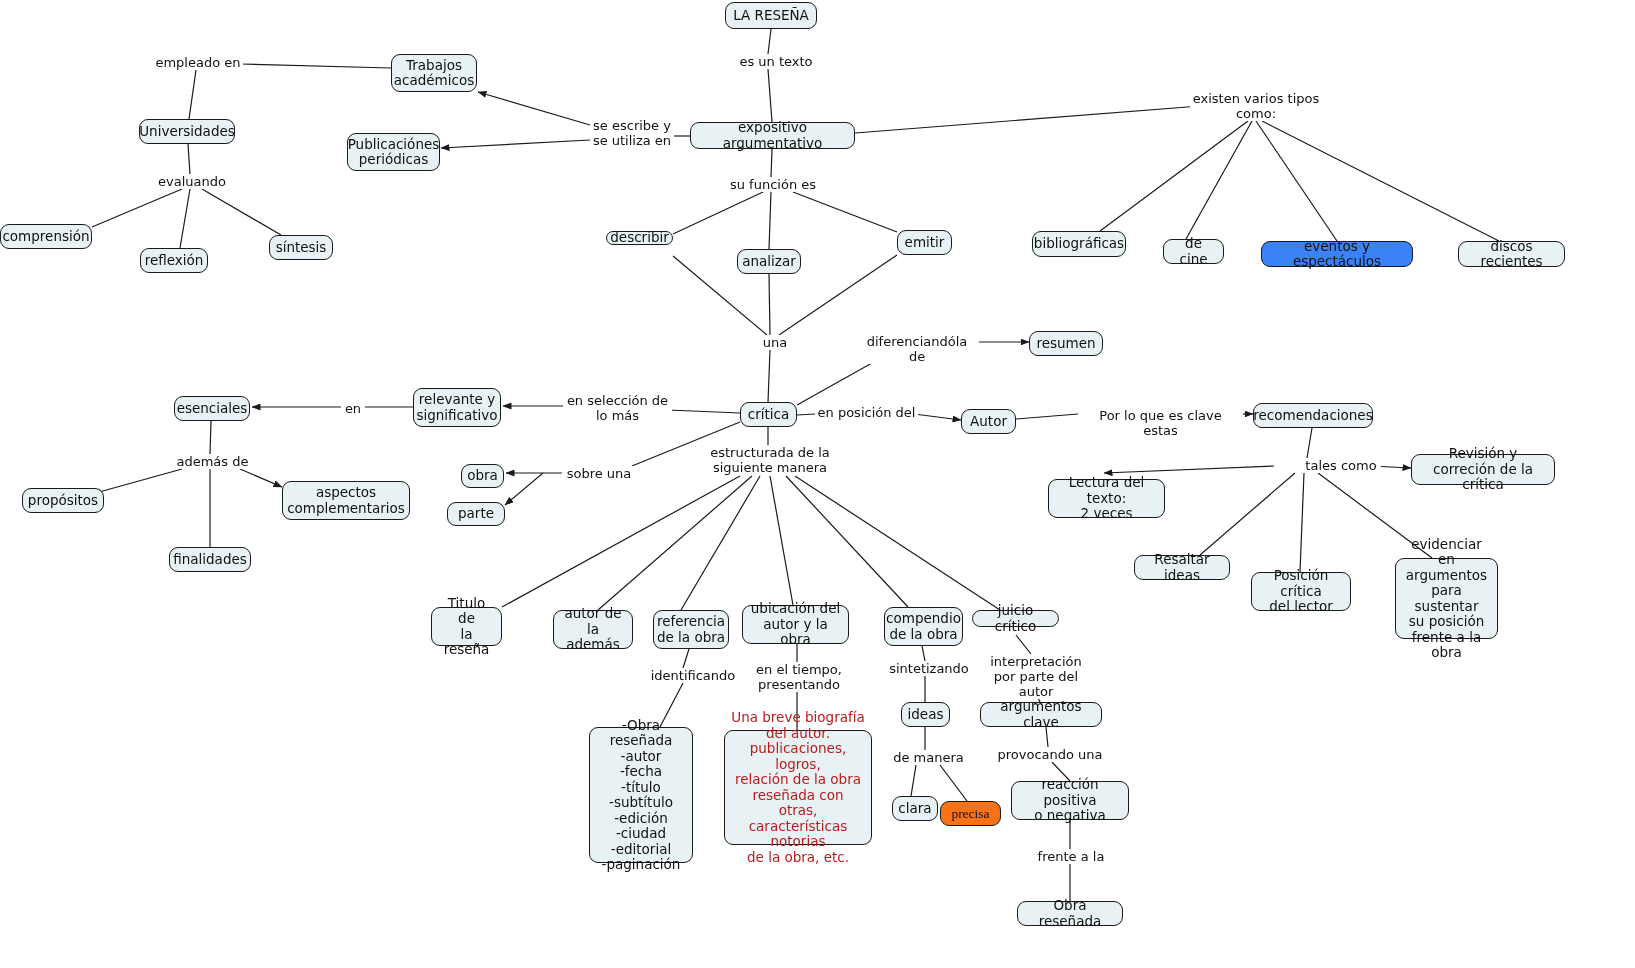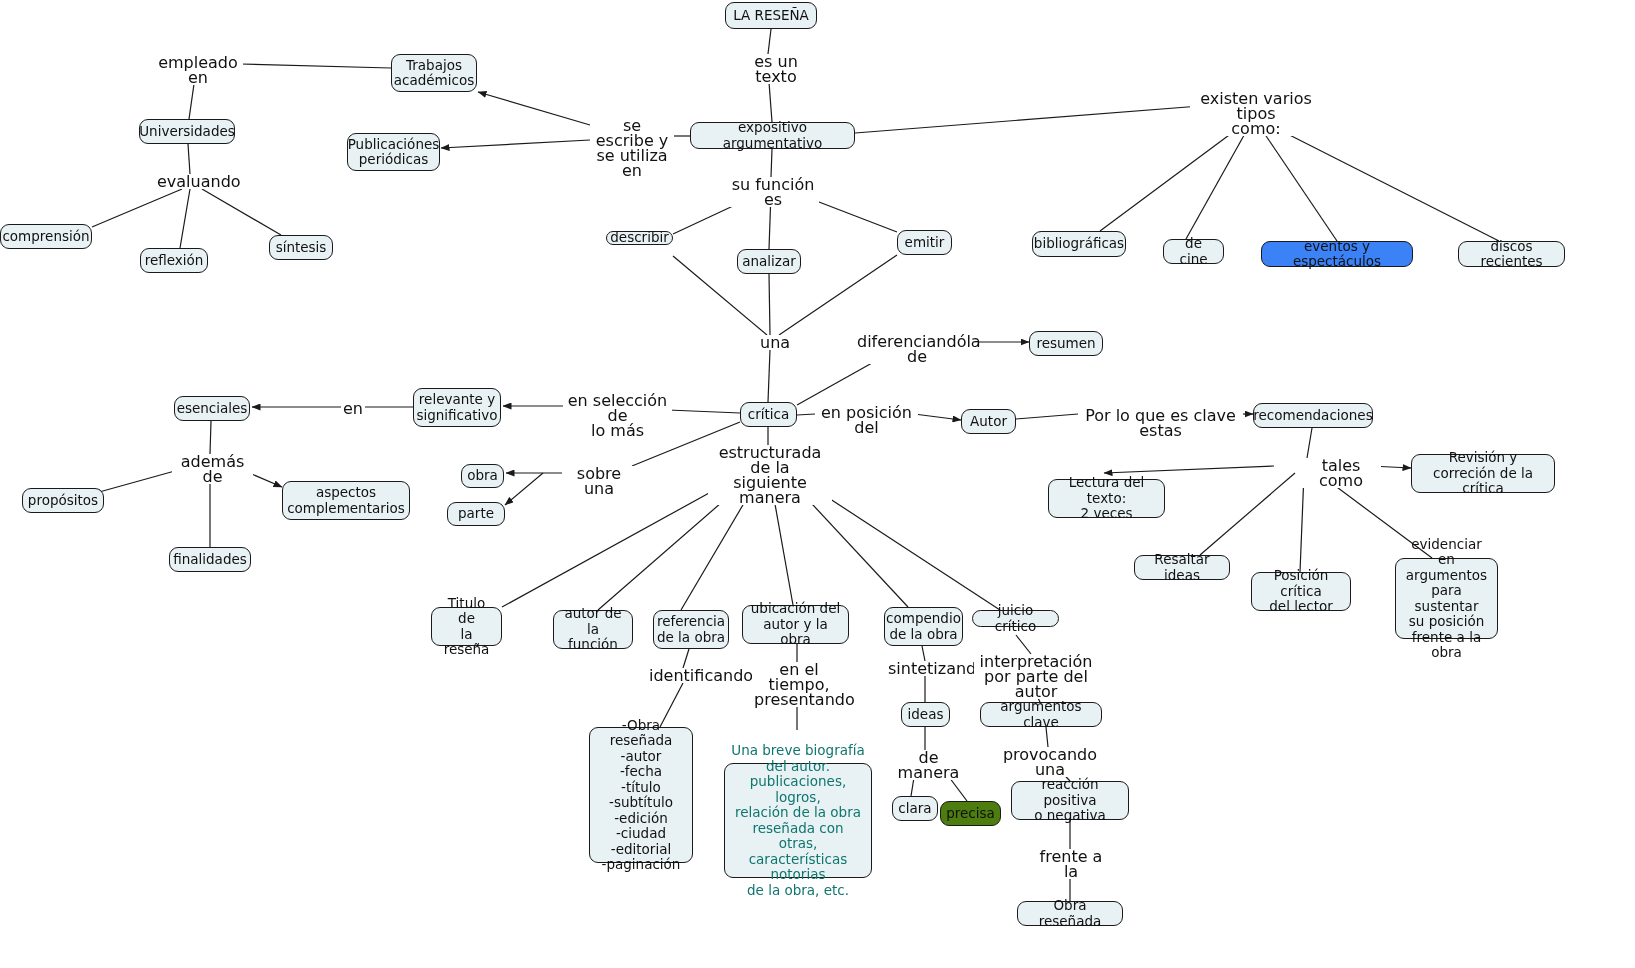--- a/index.html
+++ b/index.html
@@ -38,21 +38,21 @@
     display: flex;
     align-items: center;
     justify-content: center;
     white-space: pre-line;
     padding: 2px 6px;
     z-index: 3;
   }
   .linklabel {
     position: absolute;
     color: #111111;
-    font-size: 16px;
+    font-size: 13px;
     line-height: 15px;
     text-align: center;
     white-space: pre-line;
     background: #ffffff;
     z-index: 2;
     padding: 0 2px;
   }
 </style>
 </head>
 <body>
@@ -188,57 +188,57 @@
 significativo</div>
     <div class="node" style="left: 174px; top: 396px; width: 76px; height: 25px; background: rgb(232, 241, 244); border-color: rgb(26, 26, 26); color: rgb(17, 17, 17);">esenciales</div>
     <div class="node" style="left: 22px; top: 488px; width: 82px; height: 25px; background: rgb(232, 241, 244); border-color: rgb(26, 26, 26); color: rgb(17, 17, 17);">propósitos</div>
     <div class="node" style="left: 282px; top: 481px; width: 128px; height: 39px; background: rgb(232, 241, 244); border-color: rgb(26, 26, 26); color: rgb(17, 17, 17);">aspectos
 complementarios</div>
     <div class="node" style="left: 169px; top: 547px; width: 82px; height: 25px; background: rgb(232, 241, 244); border-color: rgb(26, 26, 26); color: rgb(17, 17, 17);">finalidades</div>
     <div class="node" style="left: 461px; top: 464px; width: 43px; height: 24px; background: rgb(232, 241, 244); border-color: rgb(26, 26, 26); color: rgb(17, 17, 17);">obra</div>
     <div class="node" style="left: 447px; top: 502px; width: 58px; height: 24px; background: rgb(232, 241, 244); border-color: rgb(26, 26, 26); color: rgb(17, 17, 17);">parte</div>
     <div class="node" style="left: 1048px; top: 479px; width: 117px; height: 39px; background: rgb(232, 241, 244); border-color: rgb(26, 26, 26); color: rgb(17, 17, 17);">Lectura del texto:
 2 veces</div>
-    <div class="node" style="left: 1411px; top: 454px; width: 144px; height: 39px; background: rgb(232, 241, 244); border-color: rgb(26, 26, 26); color: rgb(17, 17, 17);">Revisión y
+    <div class="node" style="left: 1411px; top: 454px; width: 144px; height: 31px; background: rgb(232, 241, 244); border-color: rgb(26, 26, 26); color: rgb(17, 17, 17);">Revisión y
 correción de la crítica</div>
     <div class="node" style="left: 1134px; top: 555px; width: 96px; height: 25px; background: rgb(232, 241, 244); border-color: rgb(26, 26, 26); color: rgb(17, 17, 17);">Resaltar ideas</div>
     <div class="node" style="left: 1251px; top: 572px; width: 100px; height: 39px; background: rgb(232, 241, 244); border-color: rgb(26, 26, 26); color: rgb(17, 17, 17);">Posición crítica
 del lector</div>
     <div class="node" style="left: 1395px; top: 558px; width: 103px; height: 81px; background: rgb(232, 241, 244); border-color: rgb(26, 26, 26); color: rgb(17, 17, 17);">evidenciar
 en argumentos
 para sustentar
 su posición
 frente a la obra</div>
     <div class="node" style="left: 431px; top: 607px; width: 71px; height: 39px; background: rgb(232, 241, 244); border-color: rgb(26, 26, 26); color: rgb(17, 17, 17);">Titulo de
 la reseña</div>
     <div class="node" style="left: 553px; top: 610px; width: 80px; height: 39px; background: rgb(232, 241, 244); border-color: rgb(26, 26, 26); color: rgb(17, 17, 17);">autor de la
-función</div>
+además</div>
     <div class="node" style="left: 653px; top: 610px; width: 76px; height: 39px; background: rgb(232, 241, 244); border-color: rgb(26, 26, 26); color: rgb(17, 17, 17);">referencia
 de la obra</div>
     <div class="node" style="left: 742px; top: 605px; width: 107px; height: 39px; background: rgb(232, 241, 244); border-color: rgb(26, 26, 26); color: rgb(17, 17, 17);">ubicación del
 autor y la obra</div>
     <div class="node" style="left: 884px; top: 607px; width: 79px; height: 39px; background: rgb(232, 241, 244); border-color: rgb(26, 26, 26); color: rgb(17, 17, 17);">compendio
 de la obra</div>
     <div class="node" style="left: 972px; top: 610px; width: 87px; height: 17px; background: rgb(232, 241, 244); border-color: rgb(26, 26, 26); color: rgb(17, 17, 17);">juicio crítico</div>
     <div class="node" style="left: 589px; top: 727px; width: 104px; height: 136px; background: rgb(232, 241, 244); border-color: rgb(26, 26, 26); color: rgb(17, 17, 17);">-Obra reseñada
 -autor
 -fecha
 -título
 -subtítulo
 -edición
 -ciudad
 -editorial
 -paginación</div>
-    <div class="node" style="left: 724px; top: 730px; width: 148px; height: 115px; background: rgb(232, 241, 244); border-color: rgb(26, 26, 26); color: #0f766e; margin-top: 33px;">Una breve biografía
+    <div class="node" style="left: 724px; top: 730px; width: 148px; height: 115px; background: rgb(232, 241, 244); border-color: rgb(26, 26, 26); color: #b91c1c;">Una breve biografía
 del autor.
 publicaciones, logros,
 relación de la obra
 reseñada con otras,
 características notorias
 de la obra, etc.</div>
     <div class="node" style="left: 901px; top: 702px; width: 49px; height: 25px; background: rgb(232, 241, 244); border-color: rgb(26, 26, 26); color: rgb(17, 17, 17);">ideas</div>
     <div class="node" style="left: 980px; top: 702px; width: 122px; height: 25px; background: rgb(232, 241, 244); border-color: rgb(26, 26, 26); color: rgb(17, 17, 17);">argumentos clave</div>
     <div class="node" style="left: 892px; top: 796px; width: 46px; height: 25px; background: rgb(232, 241, 244); border-color: rgb(26, 26, 26); color: rgb(17, 17, 17);">clara</div>
-    <div class="node" style="left: 940px; top: 801px; width: 61px; height: 25px; background: #4d7c0f; border-color: rgb(26, 26, 26); color: rgb(17, 17, 17);">precisa</div>
+    <div class="node" style="left: 940px; top: 801px; width: 61px; height: 25px; background: #f97316; border-color: rgb(26, 26, 26); color: rgb(17, 17, 17); font-family: Liberation Serif, serif;">precisa</div>
     <div class="node" style="left: 1011px; top: 781px; width: 118px; height: 39px; background: rgb(232, 241, 244); border-color: rgb(26, 26, 26); color: rgb(17, 17, 17);">reacción positiva
 o negativa</div>
     <div class="node" style="left: 1017px; top: 901px; width: 106px; height: 25px; background: rgb(232, 241, 244); border-color: rgb(26, 26, 26); color: rgb(17, 17, 17);">Obra reseñada</div>
   </div>
 
 </body></html>

